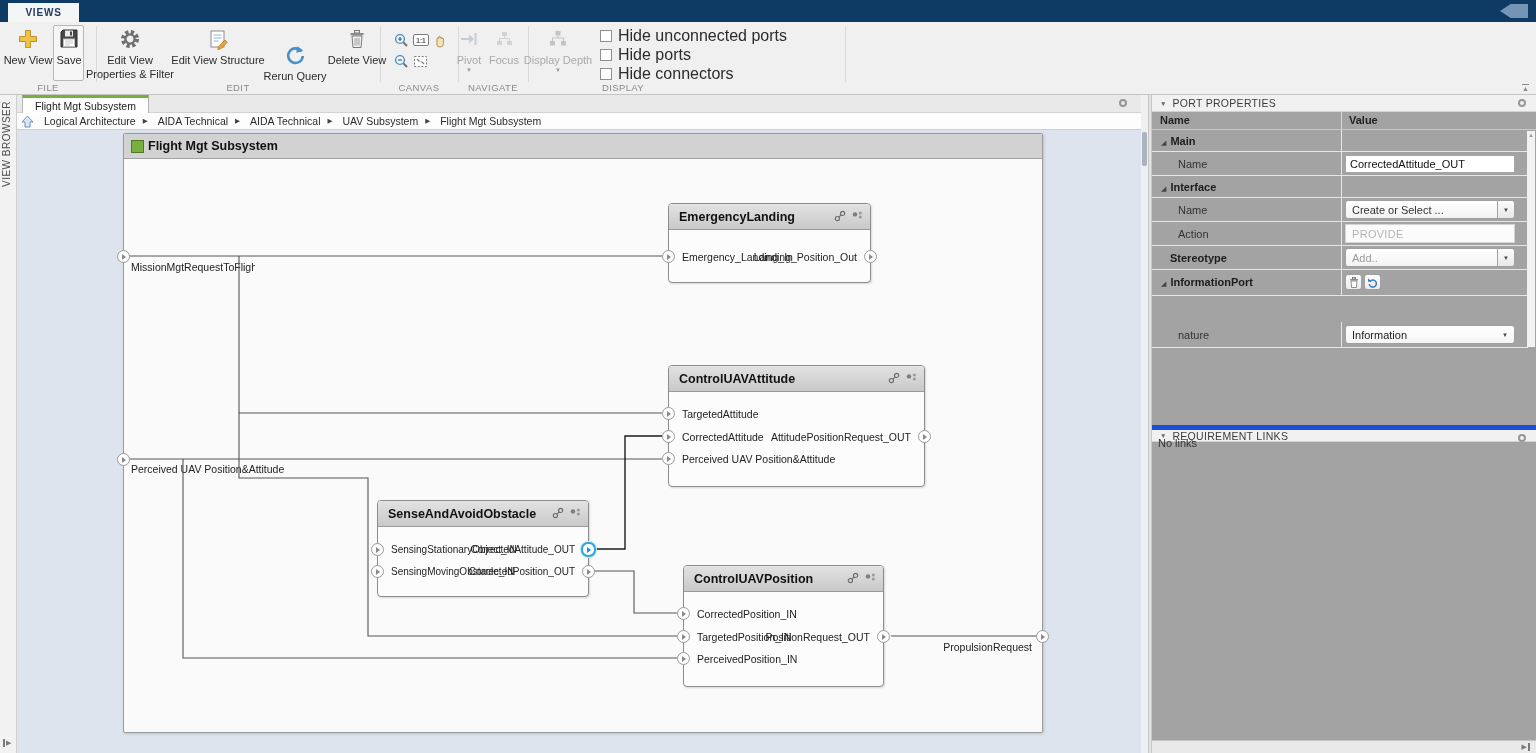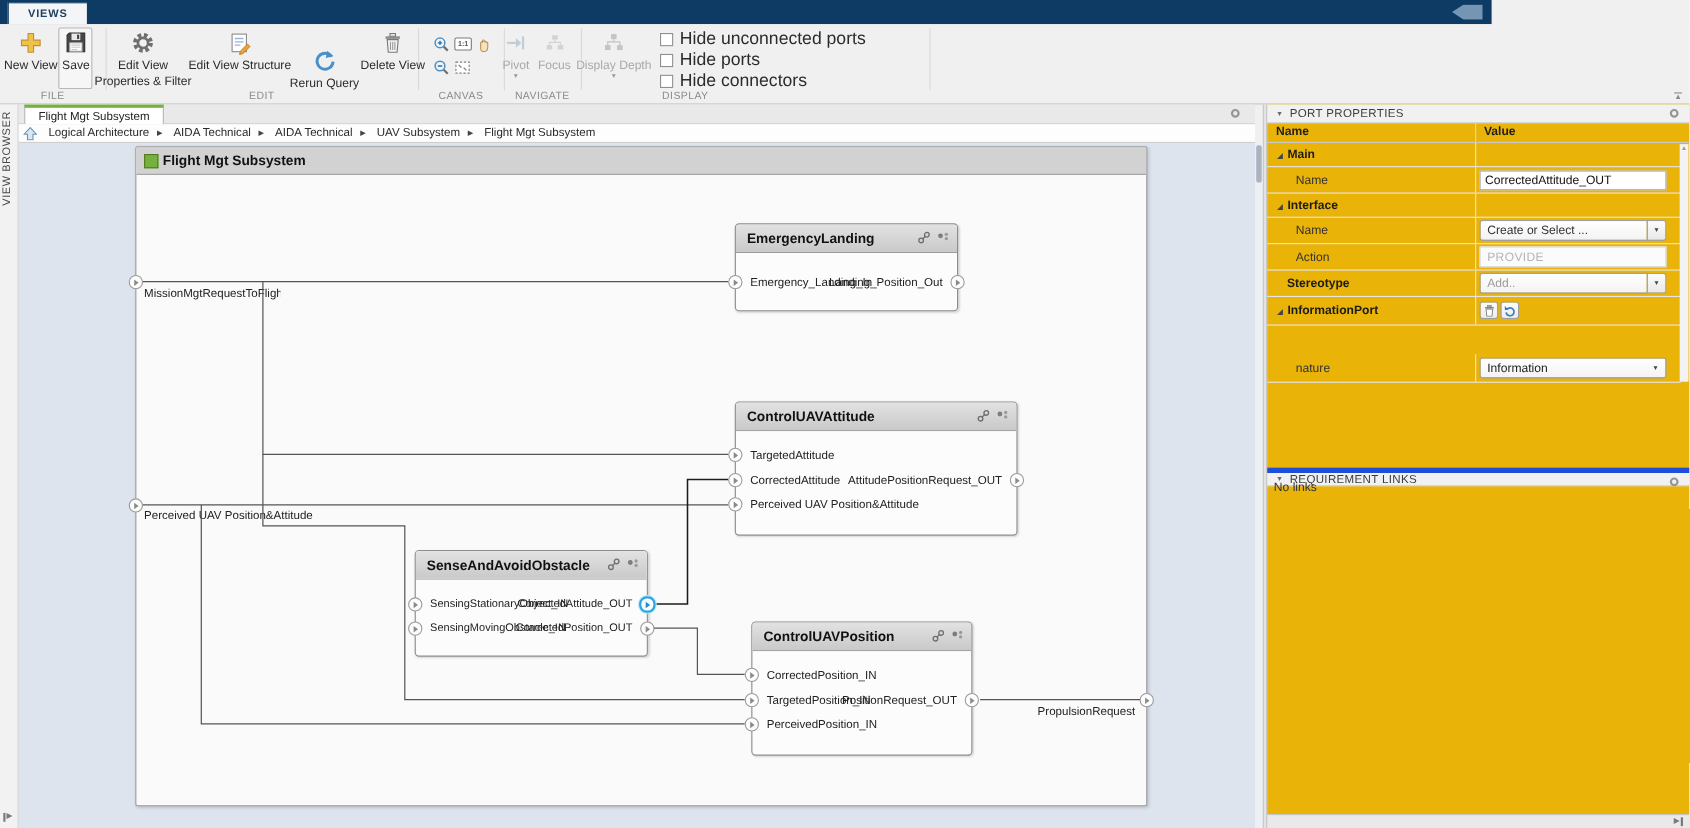--- a/index.html
+++ b/index.html
@@ -2,21 +2,21 @@
 <html><head>
 <meta charset="utf-8">
 <style>
   html,body{margin:0;padding:0;background:#fff;}
   *{box-sizing:border-box;}
   body{font-family:"Liberation Sans","DejaVu Sans",sans-serif;-webkit-font-smoothing:antialiased;}
   #app{position:relative;width:1536px;height:753px;overflow:hidden;background:#f0f0f0;}
   .abs{position:absolute;}
 
   
-  #titlebar{left:0;top:0;width:1356px;height:22px;background:#0d3b63;}
+  #titlebar{left:0;top:0;width:1536px;height:22px;background:#0d3b63;}
   #views-tab{left:7px;top:2px;width:73px;height:20px;background:#f4f5f6;border:1px solid #0d3b63;border-bottom:none;
     font-size:10px;letter-spacing:.8px;color:#24405e;display:flex;align-items:center;justify-content:center;font-weight:bold;}
   #ribbon-min{right:8px;top:4px;width:28px;height:14px;background:#7495b3;
     clip-path:polygon(38% 0,100% 0,100% 100%,38% 100%,0 50%);}
 
   
   #ribbon{left:0;top:22px;width:1536px;height:73px;background:#f0f0f0;border-bottom:1px solid #c5c5c5;}
   .rdiv{position:absolute;top:4px;bottom:12px;width:1px;background:#d9d9d9;}
   .seclabel{position:absolute;bottom:1px;font-size:9.5px;color:#8a8a8a;text-align:center;letter-spacing:.4px;}
   .rbtn{position:absolute;display:flex;flex-direction:column;align-items:center;font-size:11px;color:#2b2b2b;cursor:default;}
@@ -67,21 +67,21 @@
   .plabel.r{text-align:right;}
   .bubble{position:absolute;width:13px;height:13px;background:#fdfdfd;border:1px solid #9a9a9a;border-radius:7px;
     display:flex;align-items:center;justify-content:center;}
   .tri{width:0;height:0;border-top:3px solid transparent;border-bottom:3px solid transparent;border-left:4px solid #8a8a8a;margin-left:1px;}
   .bubble.sel{width:15px;height:15px;border:2px solid #2aa7e0;box-shadow:0 0 0 1px #bfe6f7;}
   .bubble.sel .tri{border-left-color:#1d8fd0;}
   .edge-label{position:absolute;font-size:10.5px;color:#222;white-space:nowrap;overflow:hidden;}
 
   
   #splitter{left:1148px;top:95px;width:4px;height:658px;background:#e3e3e3;border-left:1px solid #c6c6c6;border-right:1px solid #c6c6c6;}
-  #rpanel{left:1152px;top:95px;width:384px;height:658px;background:#eab308;}
+  #rpanel{left:1152px;top:95px;width:384px;height:658px;background:#a3a3a3;}
   .phead{position:absolute;left:0;width:384px;height:17px;background:#f1f1f1;border-bottom:1px solid #d2d2d2;display:flex;align-items:center;}
   .phead .ptri{font-size:6.5px;color:#6a6a6a;margin-left:8px;}
   .phead .ptxt{font-size:10.5px;color:#3c3c3c;margin-left:6px;letter-spacing:.3px;}
   .phead .donut{position:absolute;right:10px;top:4px;}
   #colhdr{position:absolute;left:0;top:17px;width:384px;height:18px;border-bottom:1px solid #c9c9c9;font-size:11px;font-weight:bold;color:#222;}
   #colhdr .c1{position:absolute;left:8px;top:2px;}
   #colhdr .c2{position:absolute;left:197px;top:2px;}
   #colhdr .cdiv{position:absolute;left:189px;top:0;bottom:0;width:1px;background:#d8d8d8;}
   .prow{position:absolute;left:0;width:376px;border-bottom:1px solid #e6e6e6;}
   .prow .vdiv{position:absolute;left:189px;top:0;bottom:0;width:1px;background:#e6e6e6;}

